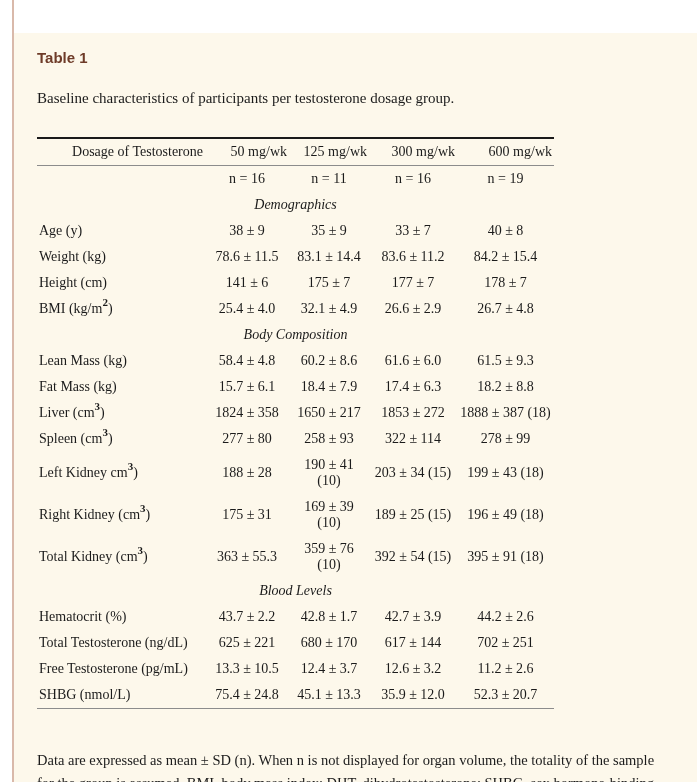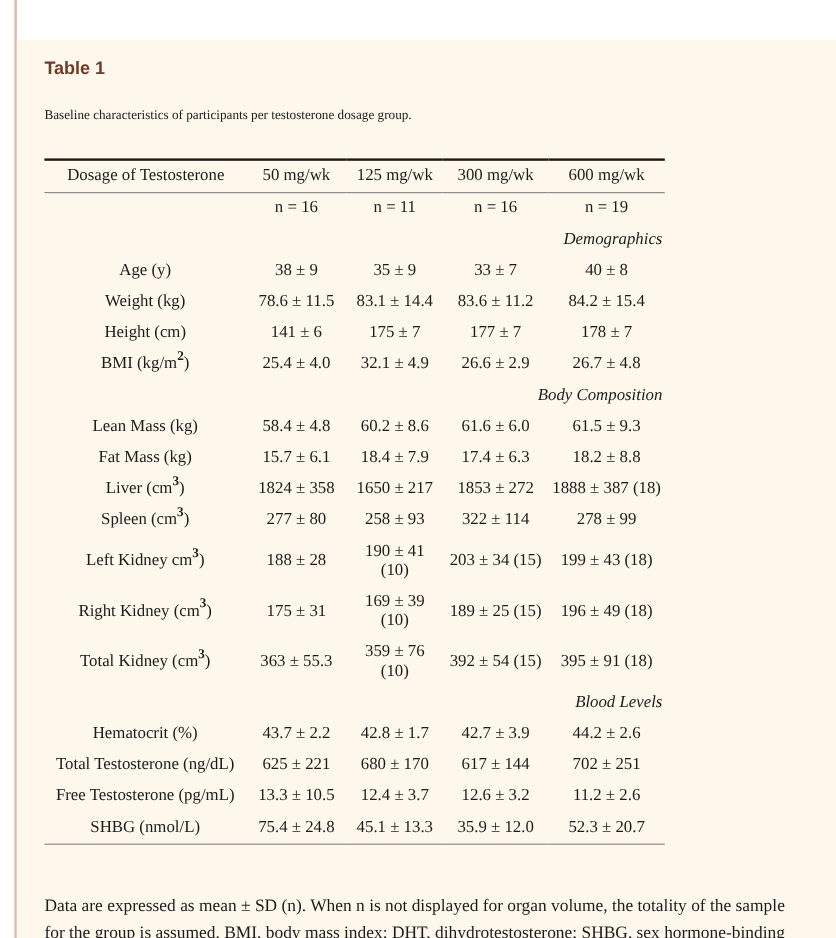--- a/index.html
+++ b/index.html
@@ -22,53 +22,53 @@
     margin-top: 33px;
   }
   .title {
     font-family: "Liberation Sans", sans-serif;
     font-weight: bold;
     font-size: 15px;
     color: #6e3b28;
     margin-bottom: 24px;
   }
   .caption {
-    font-size: 11px;
+    font-size: 15px;
     margin-bottom: 30px;
   }
   table.baseline {
     width: 517px;
     border-collapse: collapse;
     table-layout: fixed;
     border-top: 2px solid #1a1a1a;
     border-bottom: 1px solid #8c8c8c;
     font-size: 14px;
   }
   table.baseline th, table.baseline td {
     padding: 5px 2px;
     vertical-align: middle;
     font-weight: normal;
   }
   thead th {
     font-weight: bold;
-    text-align: center;
+    text-align: right;
     border-bottom: 1px solid #8c8c8c;
     padding-top: 9px; padding-bottom: 9px;
   }
-  thead th.lbl { text-align: center; padding-left: 3px; }
+  thead th.lbl { text-align: right; padding-left: 3px; }
   td.val { text-align: center; }
   td.section {
     font-weight: bold;
     font-style: italic;
-    text-align: right;
+    text-align: center;
     padding-left: 1px;
   }
   td.rowlabel {
     font-weight: bold;
-    text-align: center;
+    text-align: left;
     padding-left: 23px;
     font-family: Liberation Serif, serif;
   }
   td.rowlabel sup {
     font-size: 11px;
     font-weight: bold;
     position: relative;
     top: -1px;
     line-height: 0;
   }

